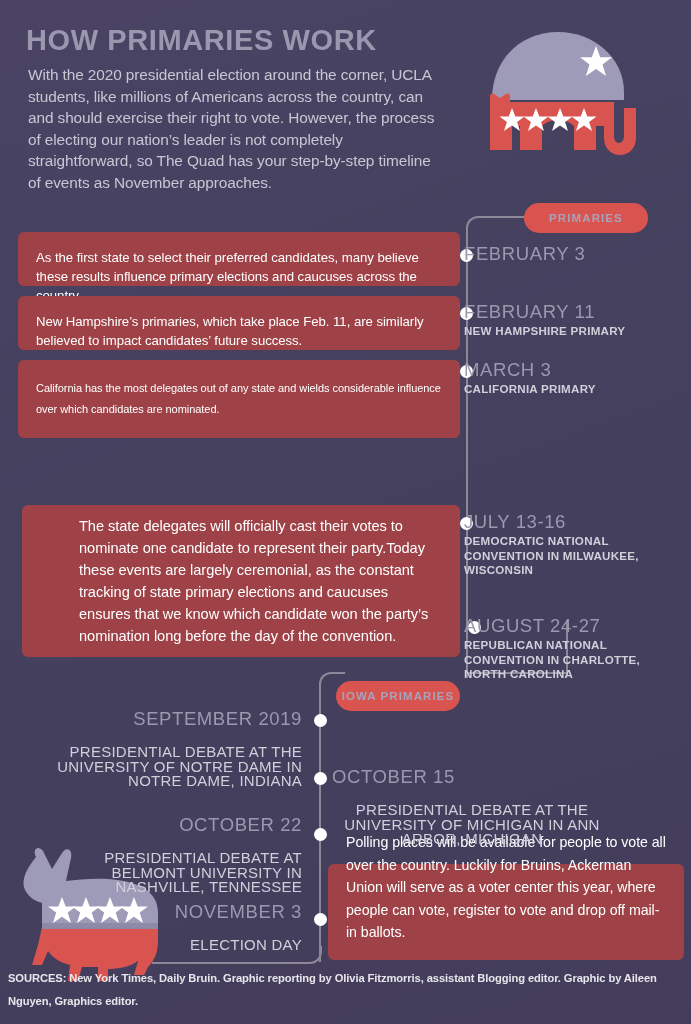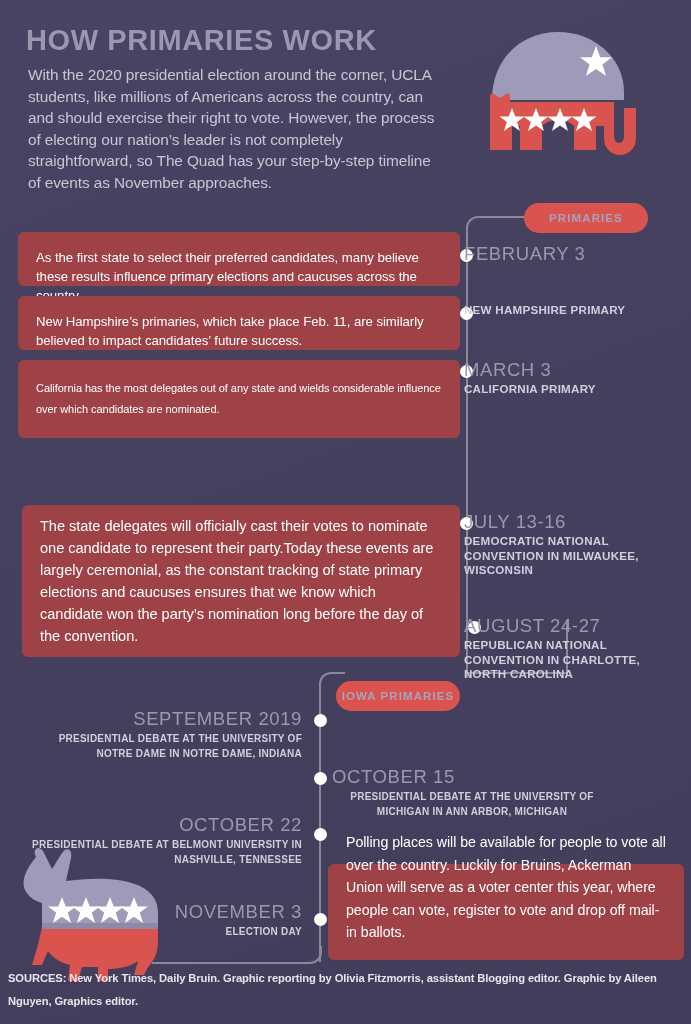--- a/index.html
+++ b/index.html
@@ -130,21 +130,21 @@
     line-height: 19.2px;
     letter-spacing: -0.05px;
     padding: 16px 18px;
   }
   .co-1 { left: 18px; top: 232px; width: 442px; height: 54px; }
   .co-2 { left: 18px; top: 296px; width: 442px; height: 54px; }
   .co-3 { left: 18px; top: 360px; width: 442px; height: 78px; display:flex; align-items:center; }
   .co-3 .txt { font-size: 11px; line-height: 21px; }
   .co-4 { left: 22px; top: 505px; width: 438px; height: 152px;
           display: flex; align-items: center; }
-  .co-4 .txt { font-size: 14.6px; line-height: 22px; }
+  .co-4 .txt { font-size: 14.6px; line-height: 22px; margin-left: 39px; }
   .co-5 { left: 328px; top: 864px; width: 356px; height: 96px;
           display: flex; align-items: flex-end; }
   .co-5 .txt { font-size: 14.2px; line-height: 22.6px; }
 
   
   .ev-r {
     position: absolute;
     left: 464px;
     width: 200px;
   }
@@ -171,26 +171,26 @@
     text-align: right;
   }
   .ev-l.rightside { text-align: left; }
   .ev-l .date {
     font-size: 18.5px;
     color: #9d98ae;
     letter-spacing: 0.6px;
     line-height: 21px;
   }
   .ev-l .desc {
-    font-size: 10px;
-    font-weight: bold;
+    font-size: 15px;
+    font-weight: normal;
     color: #d2cfdb;
     letter-spacing: 0.25px;
     line-height: 14.6px;
-    margin-top: 3px;
+    margin-top: 16px;
   }
 
   
   .dot {
     position: absolute;
     width: 13px; height: 13px;
     border-radius: 50%;
     background: #ffffff;
   }
 
@@ -270,20 +270,21 @@
     <span class="txt">Polling places will be available for people to vote all over the country. Luckily for Bruins, Ackerman Union will serve as a voter center this year, where people can vote, register to vote and drop off mail-in ballots.</span>
   </div>
 
   <div class="dot" style="left:460px; top:249px;"></div>
   <div class="ev-r" style="top:243px;">
     <div class="date">FEBRUARY 3</div>
   </div>
 
   <div class="dot" style="left:460px; top:307px;"></div>
   <div class="ev-r" style="top:301px;">
+    <div class="date">FEBRUARY 11</div>
     <div class="desc">NEW HAMPSHIRE PRIMARY</div>
   </div>
 
   <div class="dot" style="left:460px; top:365px;"></div>
   <div class="ev-r" style="top:359px;">
     <div class="date">MARCH 3</div>
     <div class="desc">CALIFORNIA PRIMARY</div>
   </div>
 
   <div class="dot" style="left:460px; top:517px;"></div>

